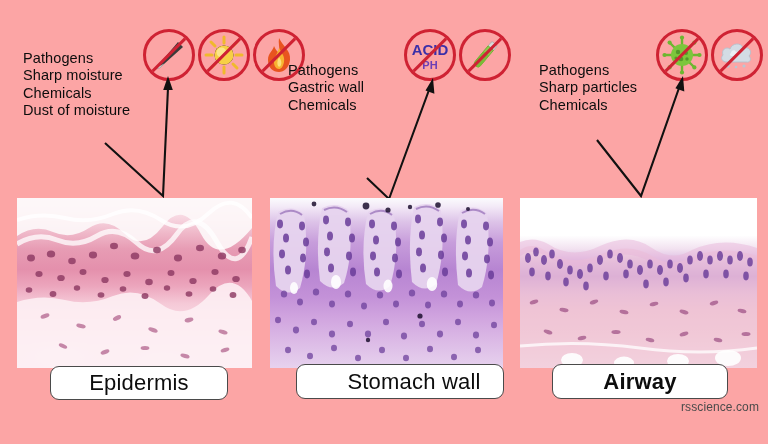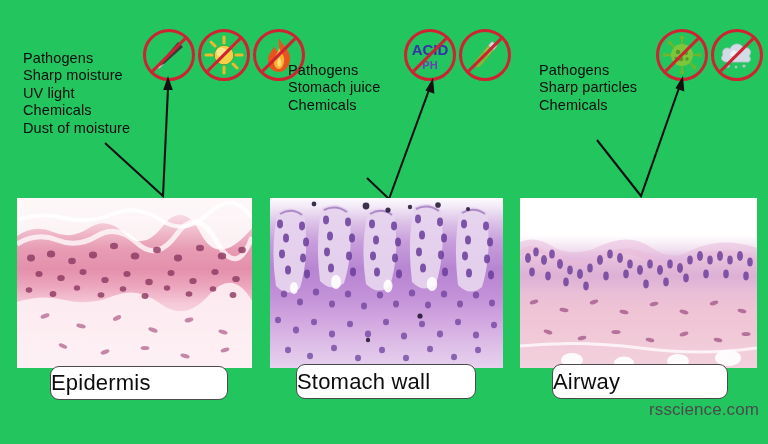--- a/index.html
+++ b/index.html
@@ -4,21 +4,21 @@
 <style>
   html, body {
     margin: 0;
     padding: 0;
     background: #ffffff;
   }
   #page {
     position: relative;
     width: 768px;
     height: 444px;
-    background: #22c55e;
+    background: #fca5a5;
     overflow: hidden;
     font-family: "Liberation Sans", sans-serif;
   }
 
   
   .hazard-list {
     position: absolute;
     font-size: 14.5px;
     line-height: 17.4px;
     color: #0d0d0d;
@@ -125,47 +125,46 @@
   .nuclei { position: absolute; inset: 0; }
 
   
   .caption-box {
     position: absolute;
     background: #ffffff;
     border: 1.6px solid #4a4a4a;
     border-radius: 9px;
     display: flex;
     align-items: center;
-    justify-content: flex-start;
+    justify-content: center;
     font-size: 22px;
     color: #0d0d0d;
     letter-spacing: .2px;
   }
   #caption-epidermis { left: 50px;  top: 366px; width: 176px; height: 32px; }
-  #caption-stomach   { left: 296px; top: 364px; width: 178px; height: 33px; }
-  #caption-airway    { left: 552px; top: 364px; width: 174px; height: 33px; }
+  #caption-stomach   { left: 296px; top: 364px; width: 178px; height: 33px; padding-left: 28px; }
+  #caption-airway    { left: 552px; top: 364px; width: 174px; height: 33px; font-weight: bold; }
 
   #watermark {
     position: absolute;
     right: 9px;
     top: 400px;
-    font-size: 17px;
+    font-size: 12px;
     color: #4b4b4b;
     letter-spacing: .1px;
   }
 </style>
 </head>
 <body>
 
 <div id="page">
 
   <div class="hazard-list" id="hazards-epidermis">
     <span class="hz-line">Pathogens</span>
     <span class="hz-line">Sharp moisture</span>
-    <span class="hz-line">UV light</span>
     <span class="hz-line">Chemicals</span>
     <span class="hz-line">Dust of moisture</span>
   </div>
 
   <div class="icon-row" id="icons-epidermis">
     <div class="no-icon">
       <div class="glyph">
         <svg width="44" height="44" viewBox="0 0 44 44">
           <polygon points="31,9 36,14 17,31 13,33 14,29" fill="#3a3a3a"></polygon>
           <polygon points="17,31 13,33 14,29 10,33 9,36 13,35" fill="#cfcfcf" stroke="#9a9a9a" stroke-width=".6"></polygon>
@@ -208,21 +207,21 @@
     </div>
   </div>
 
   <svg class="arrow-svg" style="left:0; top:0;" width="768" height="444">
     <polyline points="105,143 163,196 168,88" fill="none" stroke="#111111" stroke-width="2.1"></polyline>
     <polygon points="168,76 163.2,90 172.8,90" fill="#111111"></polygon>
   </svg>
 
   <div class="hazard-list" id="hazards-stomach">
     <span class="hz-line">Pathogens</span>
-    <span class="hz-line">Stomach juice</span>
+    <span class="hz-line">Gastric wall</span>
     <span class="hz-line">Chemicals</span>
   </div>
 
   <div class="icon-row" id="icons-stomach">
     <div class="no-icon">
       <div class="glyph">
         <svg width="50" height="50" viewBox="0 0 50 50">
           <text x="25" y="25" text-anchor="middle" font-family="Liberation Sans, sans-serif" font-size="15" font-weight="bold" fill="#3b2fa8">ACID</text>
           <text x="25" y="39" text-anchor="middle" font-family="Liberation Sans, sans-serif" font-size="11" font-weight="bold" fill="#6b3fb5">PH</text>
         </svg>

